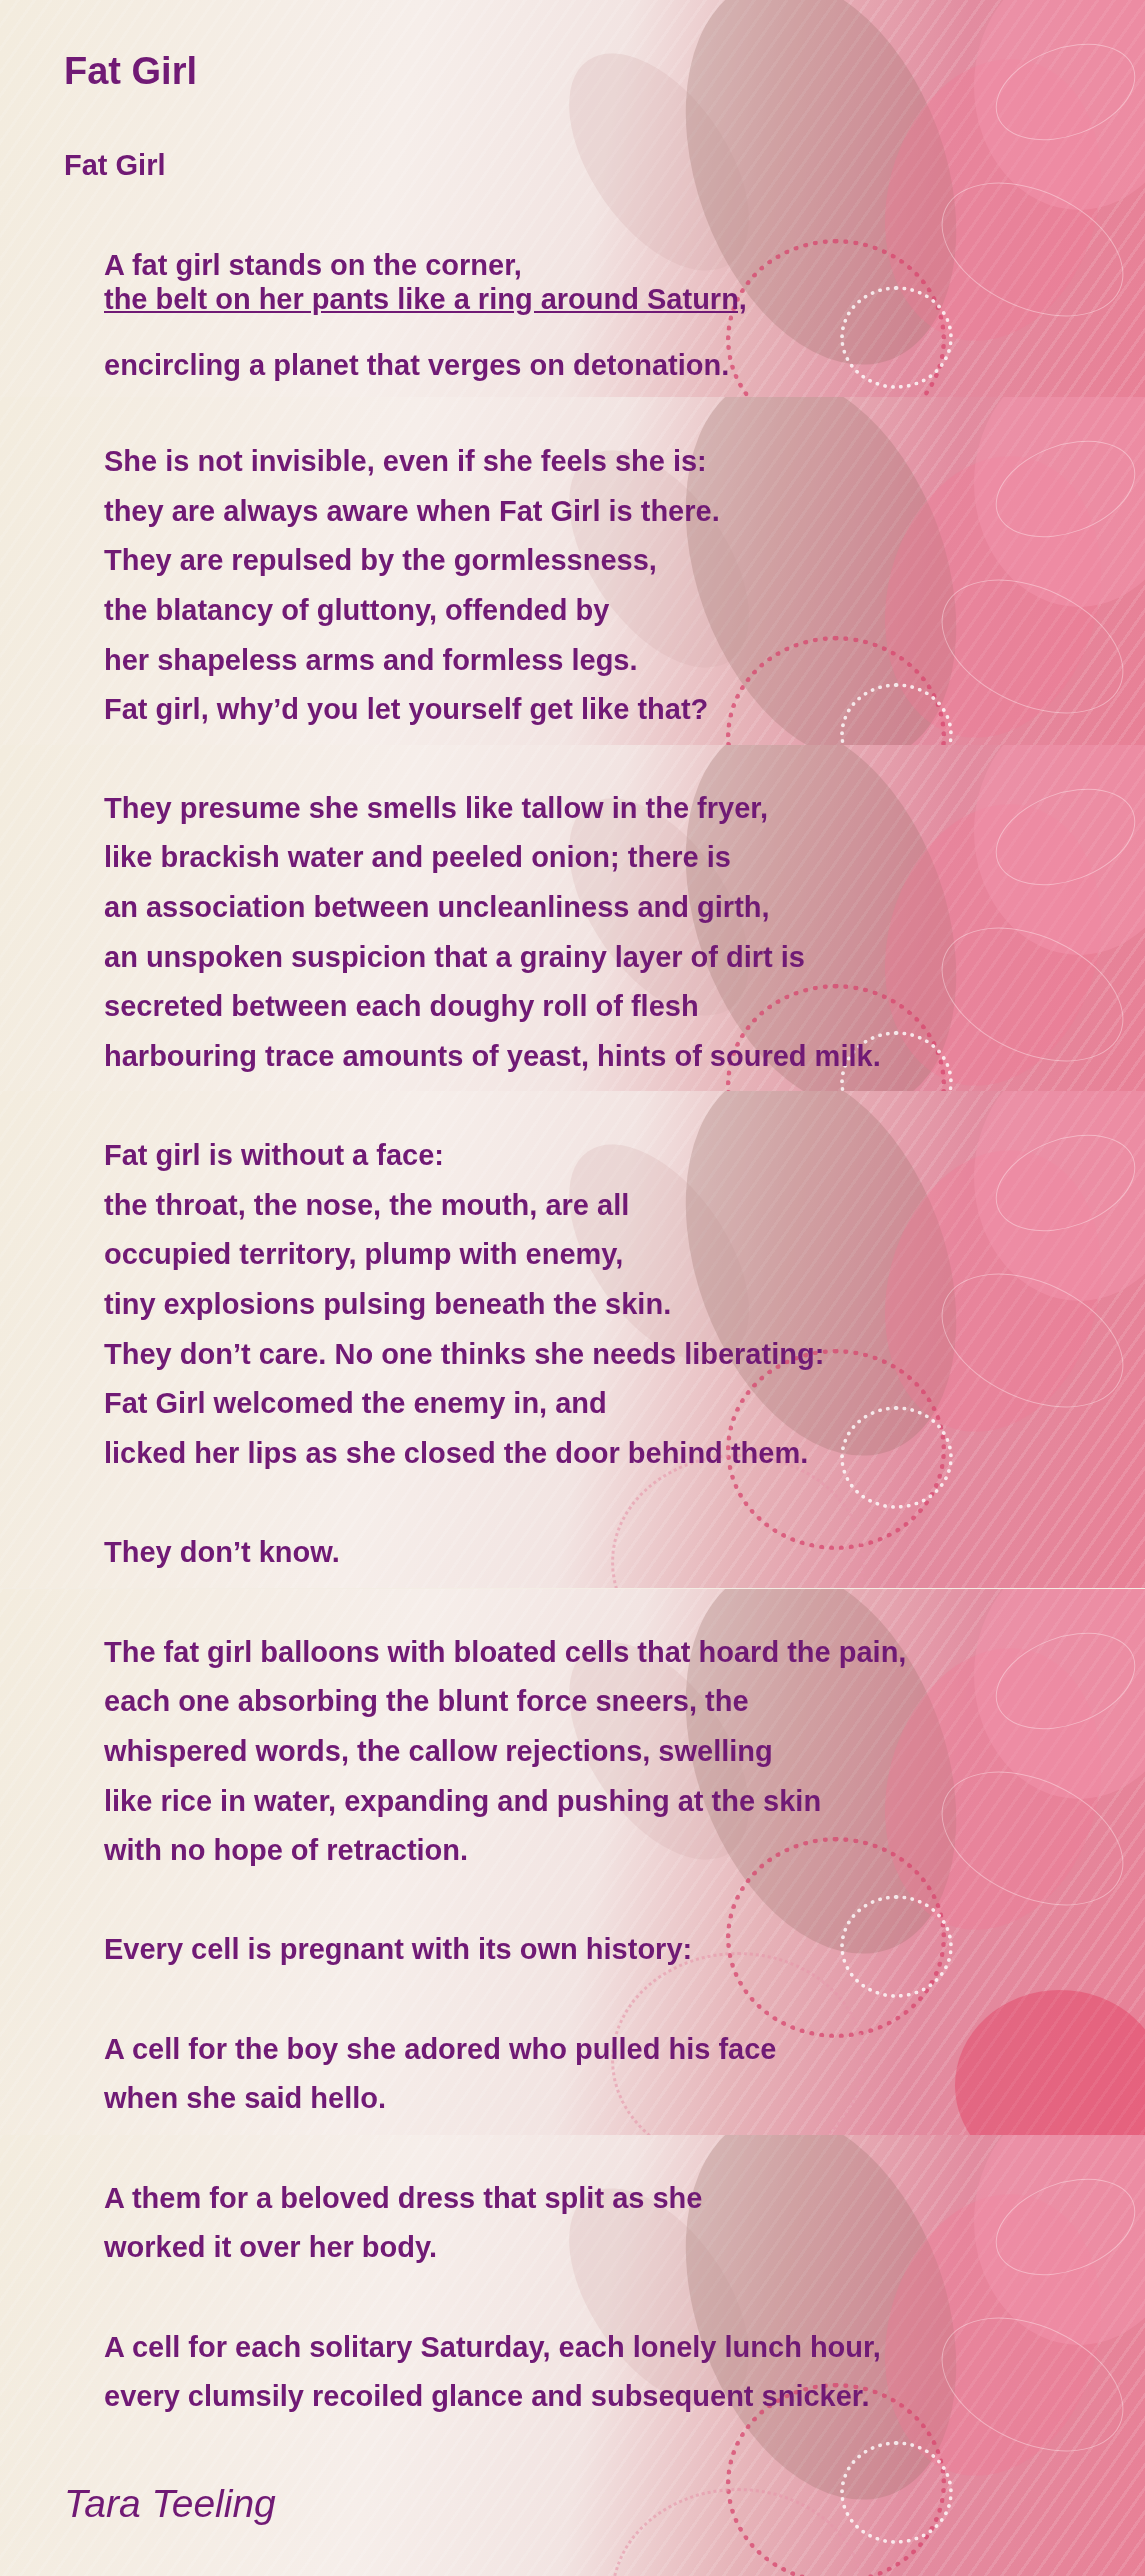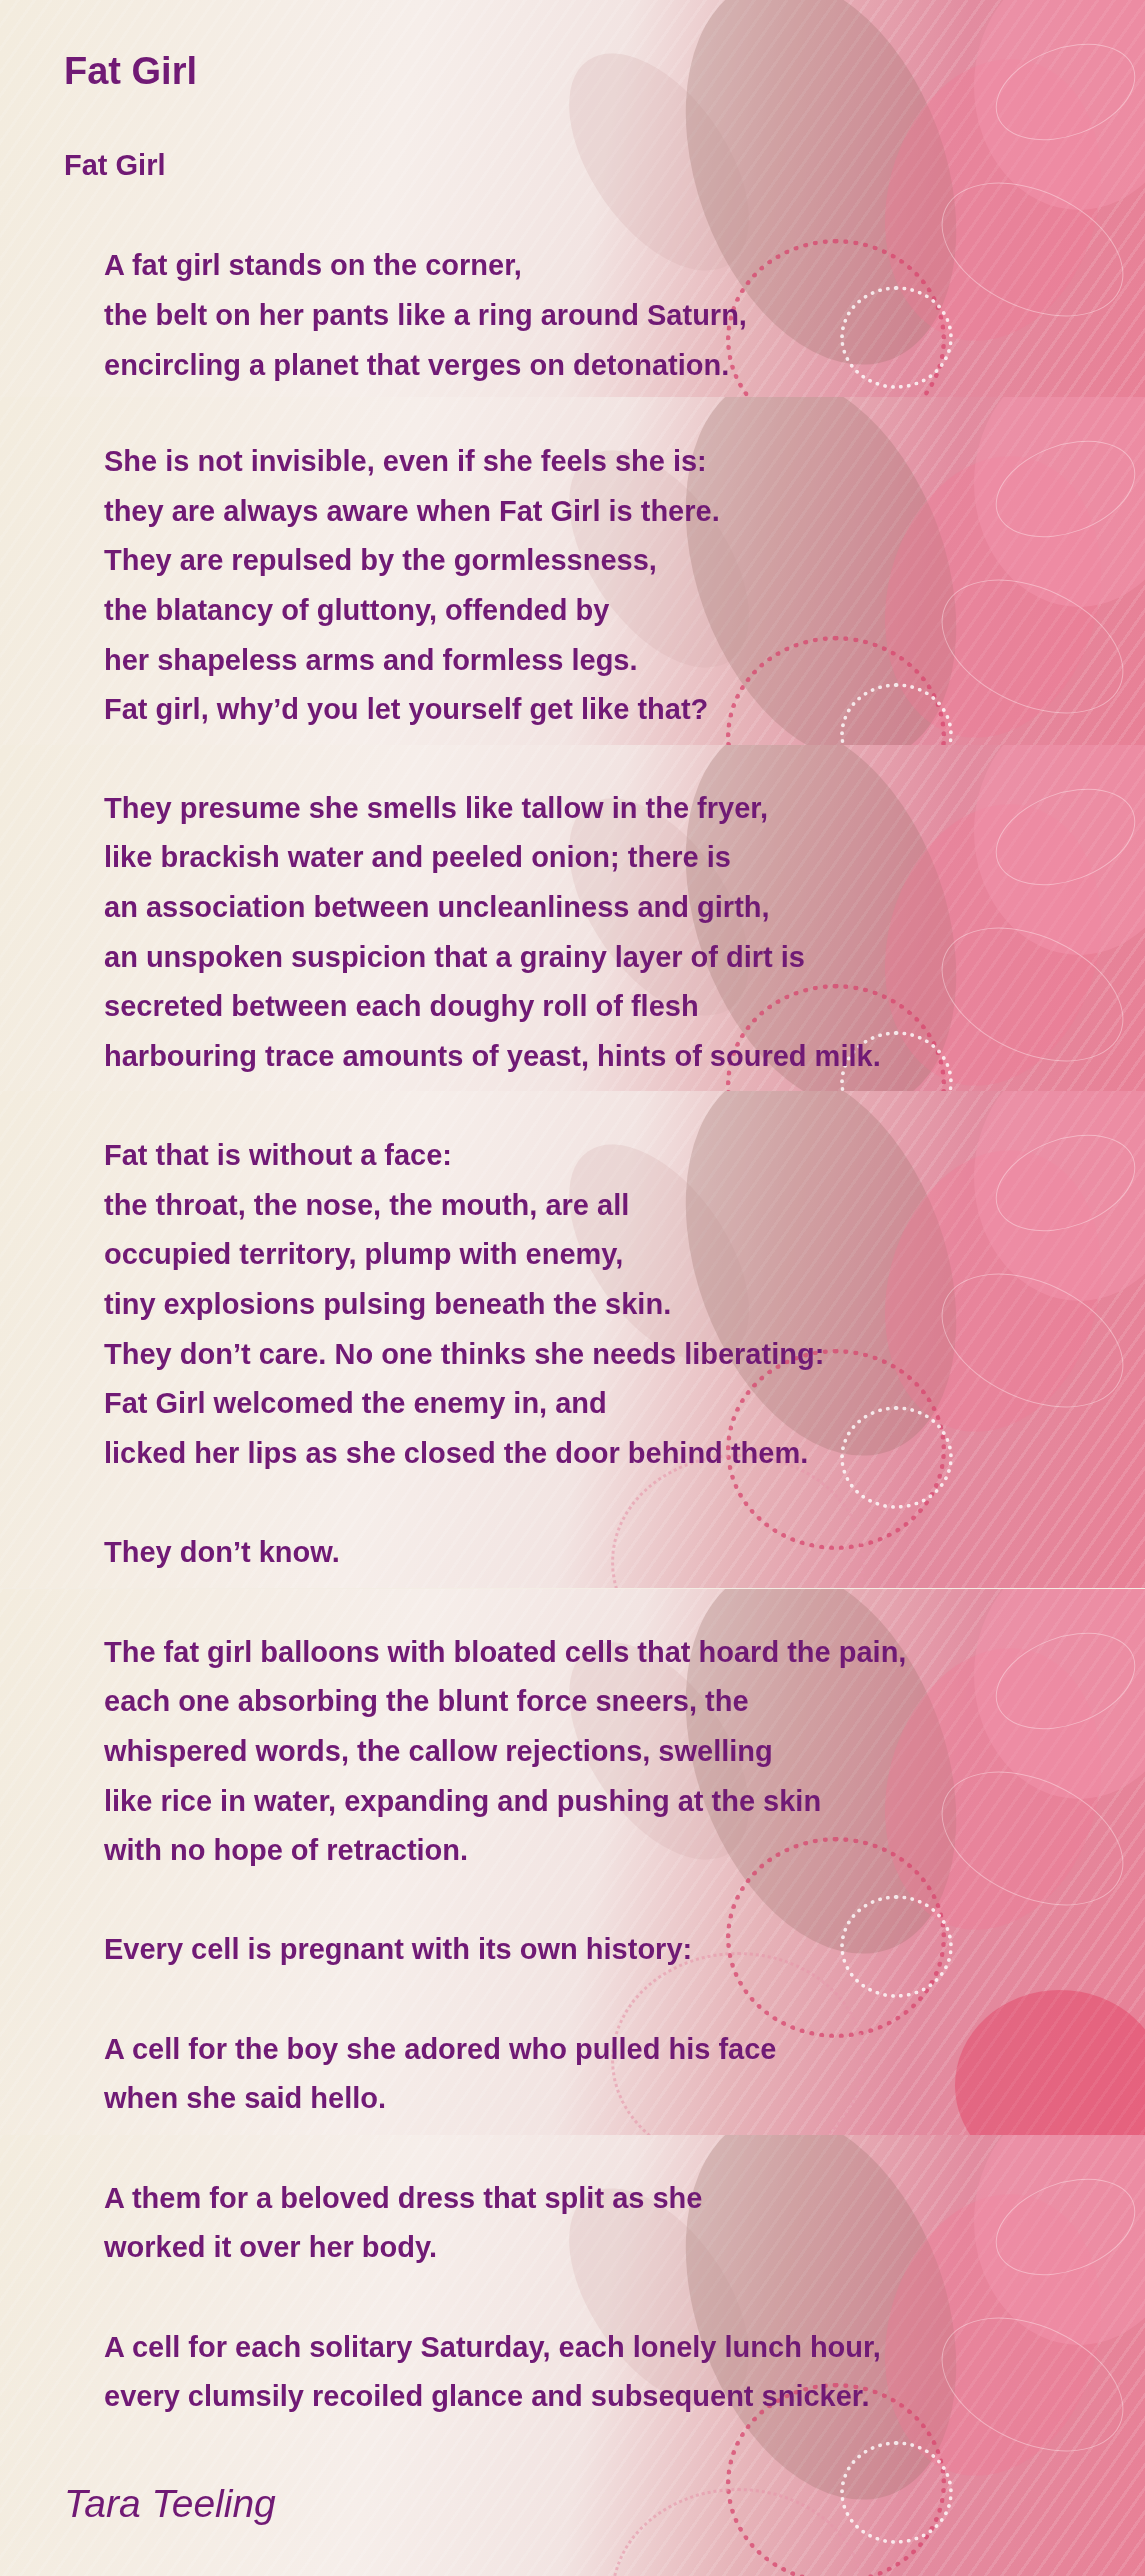--- a/index.html
+++ b/index.html
@@ -105,38 +105,38 @@
     <div class="swirl s2"></div>
   <div class="dots d1" style="top:248px;"></div>
     <div class="dots w d2" style="top:306px;"></div>
   <div class="dots" style="left:611px;top:353px;width:248px;height:210px;border-width:3.8px;border-color:rgba(230,150,170,0.6);"></div>
 </div>
 
 <h1 class="text title" style="margin:0;">Fat Girl</h1>
 <div class="text subtitle">Fat Girl</div>
 
 <div class="text line" style="top:248px;">A fat girl stands on the corner,</div>
-<div class="text line" style="top:298px;">the belt on her pants like a ring around Saturn,</div>
+<div class="text line" style="top:282px;text-decoration:underline;">the belt on her pants like a ring around Saturn,</div>
 <div class="text line" style="top:348px;">encircling a planet that verges on detonation.</div>
 
 <div class="text line" style="top:444px;">She is not invisible, even if she feels she is:</div>
 <div class="text line" style="top:494px;">they are always aware when Fat Girl is there.</div>
 <div class="text line" style="top:543px;">They are repulsed by the gormlessness,</div>
 <div class="text line" style="top:593px;">the blatancy of gluttony, offended by</div>
 <div class="text line" style="top:643px;">her shapeless arms and formless legs.</div>
 <div class="text line" style="top:692px;">Fat girl, why’d you let yourself get like that?</div>
 
 <div class="text line" style="top:791px;">They presume she smells like tallow in the fryer,</div>
 <div class="text line" style="top:840px;">like brackish water and peeled onion; there is</div>
 <div class="text line" style="top:890px;">an association between uncleanliness and girth,</div>
 <div class="text line" style="top:940px;">an unspoken suspicion that a grainy layer of dirt is</div>
 <div class="text line" style="top:989px;">secreted between each doughy roll of flesh</div>
 <div class="text line" style="top:1039px;">harbouring trace amounts of yeast, hints of soured milk.</div>
 
-<div class="text line" style="top:1138px;">Fat that is without a face:</div>
+<div class="text line" style="top:1138px;">Fat girl is without a face:</div>
 <div class="text line" style="top:1188px;text-align:right;">the throat, the nose, the mouth, are all</div>
 <div class="text line" style="top:1237px;">occupied territory, plump with enemy,</div>
 <div class="text line" style="top:1287px;">tiny explosions pulsing beneath the skin.</div>
 <div class="text line" style="top:1337px;">They don’t care. No one thinks she needs liberating:</div>
 <div class="text line" style="top:1386px;">Fat Girl welcomed the enemy in, and</div>
 <div class="text line" style="top:1436px;">licked her lips as she closed the door behind them.</div>
 
 <div class="text line" style="top:1535px;">They don’t know.</div>
 
 <div class="text line" style="top:1635px;">The fat girl balloons with bloated cells that hoard the pain,</div>

